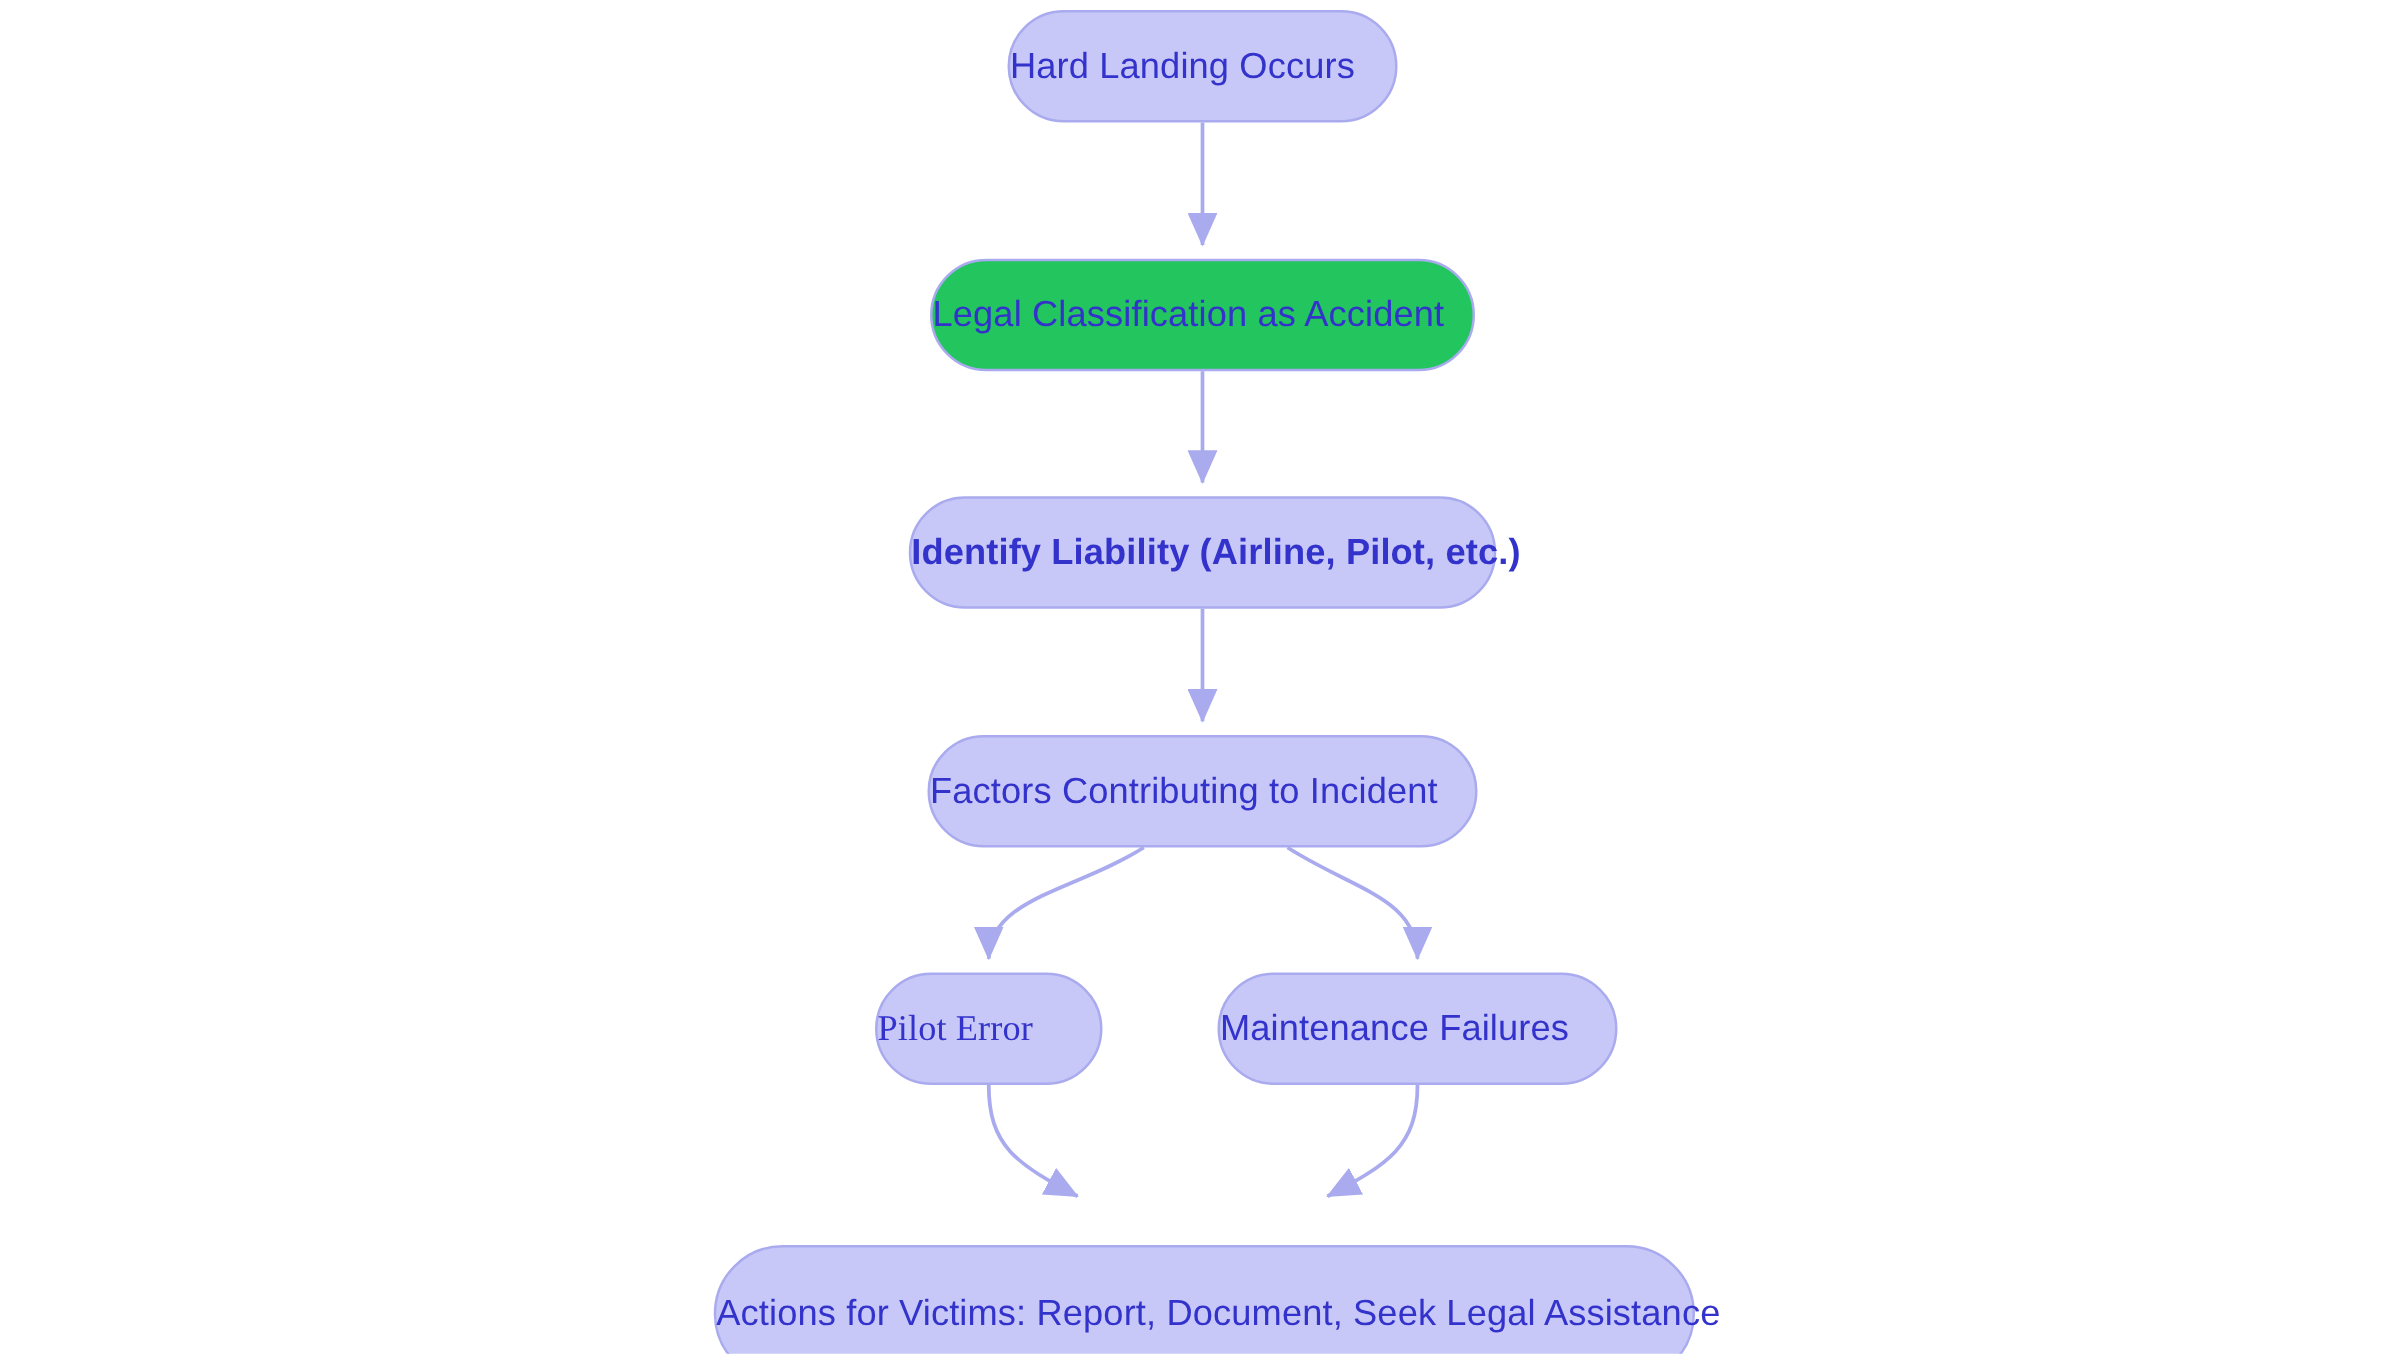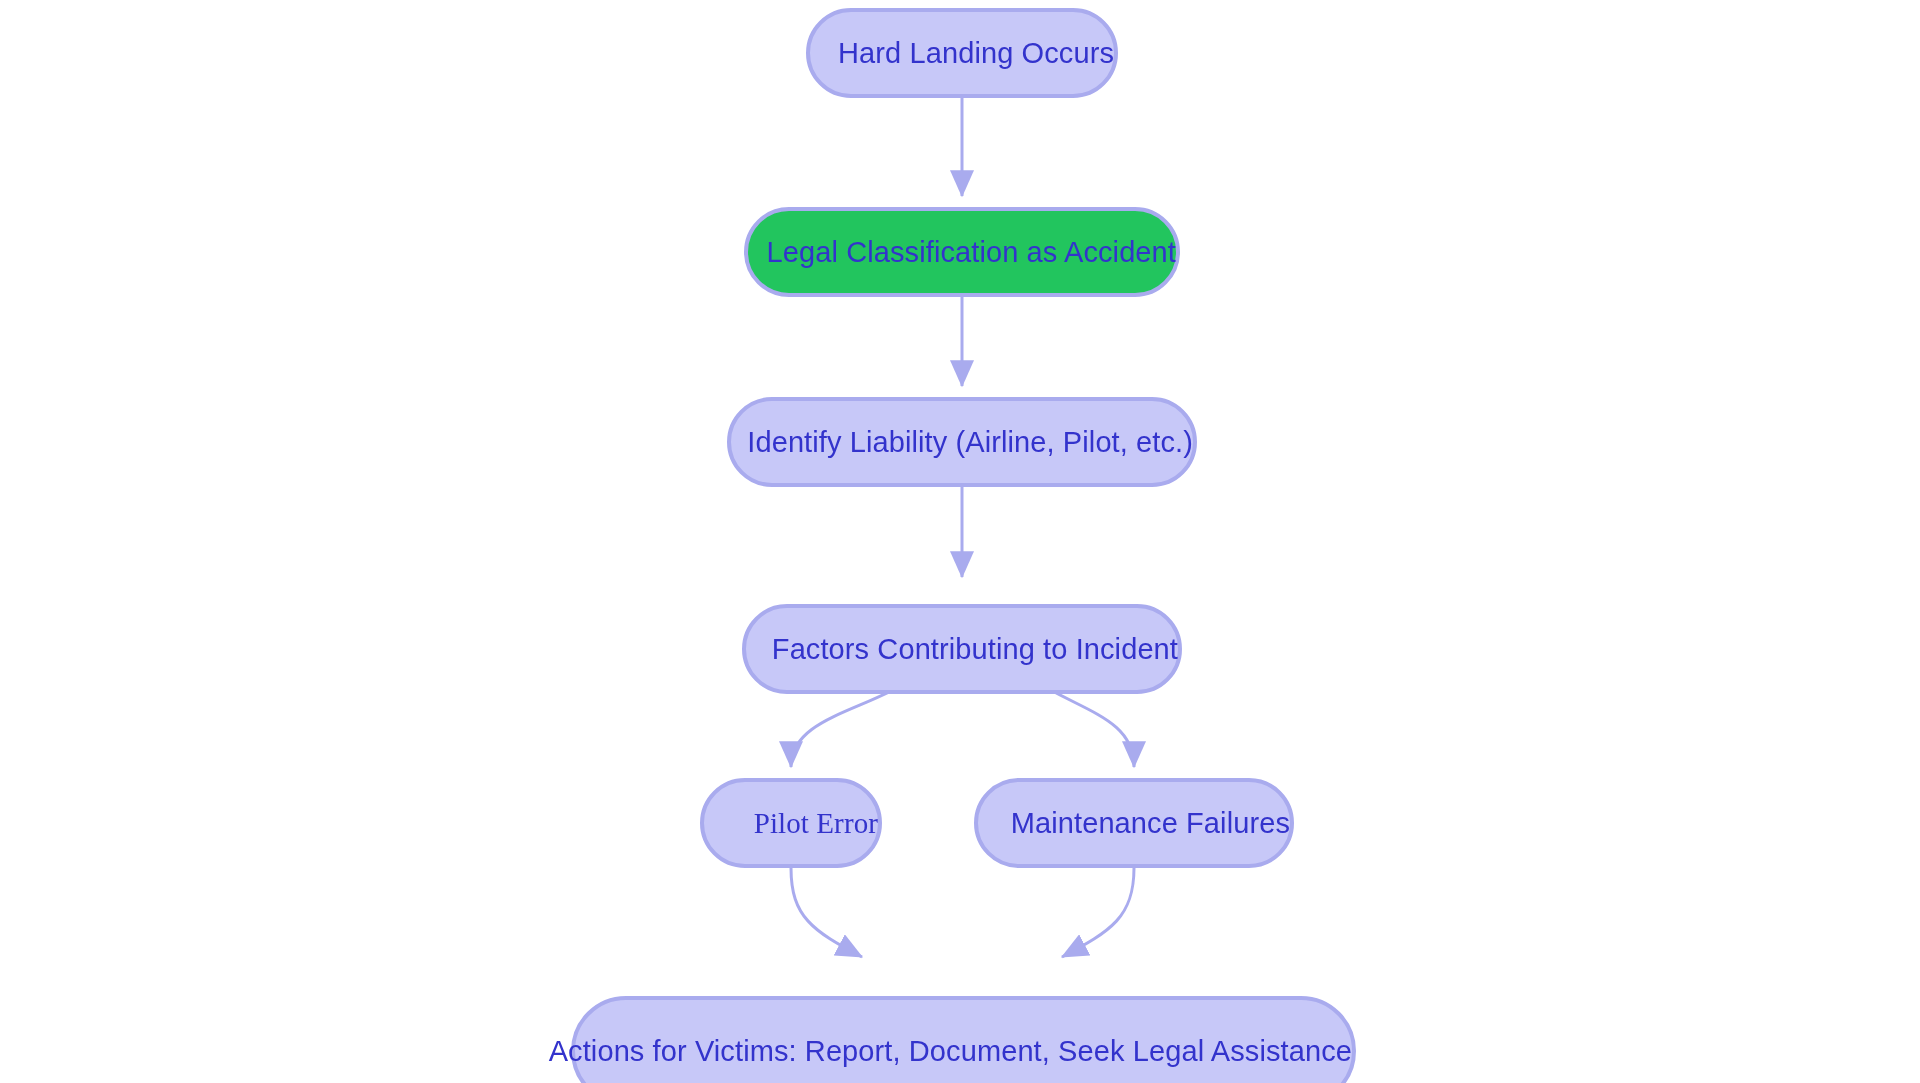--- a/index.html
+++ b/index.html
@@ -25,23 +25,23 @@
     top: 0;
     left: 0;
     width: 1920px;
     height: 1083px;
   }
   .node {
     position: absolute;
     box-sizing: border-box;
     display: flex;
     align-items: center;
-    justify-content: flex-end;
+    justify-content: flex-start;
     background: #c7c8f8;
-    border: 4px solid #000000;
+    border: 2px solid #000000;
     border-radius: 9999px;
     z-index: 2;
   }
   .node-label {
     color: #3333cc;
     font-size: 29px;
     font-weight: 400;
     line-height: 1;
     white-space: nowrap;
     letter-spacing: 0.1px;
@@ -70,23 +70,23 @@
   </svg>
 
   <div id="node-layer">
       <div class="node" style="left: 806px; top: 8px; width: 312px; height: 90px; background: rgb(199, 200, 248); border-color: rgb(169, 171, 238);">
         <span class="node-label" style="color: rgb(51, 51, 204);">Hard Landing Occurs</span>
       </div>
       <div class="node" style="left: 744px; top: 207px; width: 436px; height: 90px; background: #22c55e; border-color: rgb(169, 171, 238);">
         <span class="node-label" style="color: rgb(51, 51, 204);">Legal Classification as Accident</span>
       </div>
       <div class="node" style="left: 727px; top: 397px; width: 470px; height: 90px; background: rgb(199, 200, 248); border-color: rgb(169, 171, 238);">
-        <span class="node-label" style="color: rgb(51, 51, 204);">Identify Liability (Airline, Pilot, etc.)</span>
+        <span class="node-label" style="color: rgb(51, 51, 204); font-weight: bold;">Identify Liability (Airline, Pilot, etc.)</span>
       </div>
-      <div class="node" style="left: 742px; top: 588px; width: 440px; height: 90px; background: rgb(199, 200, 248); border-color: rgb(169, 171, 238); margin-top: 16px;">
+      <div class="node" style="left: 742px; top: 588px; width: 440px; height: 90px; background: rgb(199, 200, 248); border-color: rgb(169, 171, 238);">
         <span class="node-label" style="color: rgb(51, 51, 204);">Factors Contributing to Incident</span>
       </div>
       <div class="node" style="left: 700px; top: 778px; width: 182px; height: 90px; background: rgb(199, 200, 248); border-color: rgb(169, 171, 238); font-family: Liberation Serif, serif;">
         <span class="node-label" style="color: rgb(51, 51, 204);">Pilot Error</span>
       </div>
       <div class="node" style="left: 974px; top: 778px; width: 320px; height: 90px; background: rgb(199, 200, 248); border-color: rgb(169, 171, 238);">
         <span class="node-label" style="color: rgb(51, 51, 204);">Maintenance Failures</span>
       </div>
       <div class="node" style="left: 571px; top: 968px; width: 785px; height: 110px; background: rgb(199, 200, 248); border-color: rgb(169, 171, 238); margin-top: 28px;">
         <span class="node-label" style="color: rgb(51, 51, 204);">Actions for Victims: Report, Document, Seek Legal Assistance</span>

